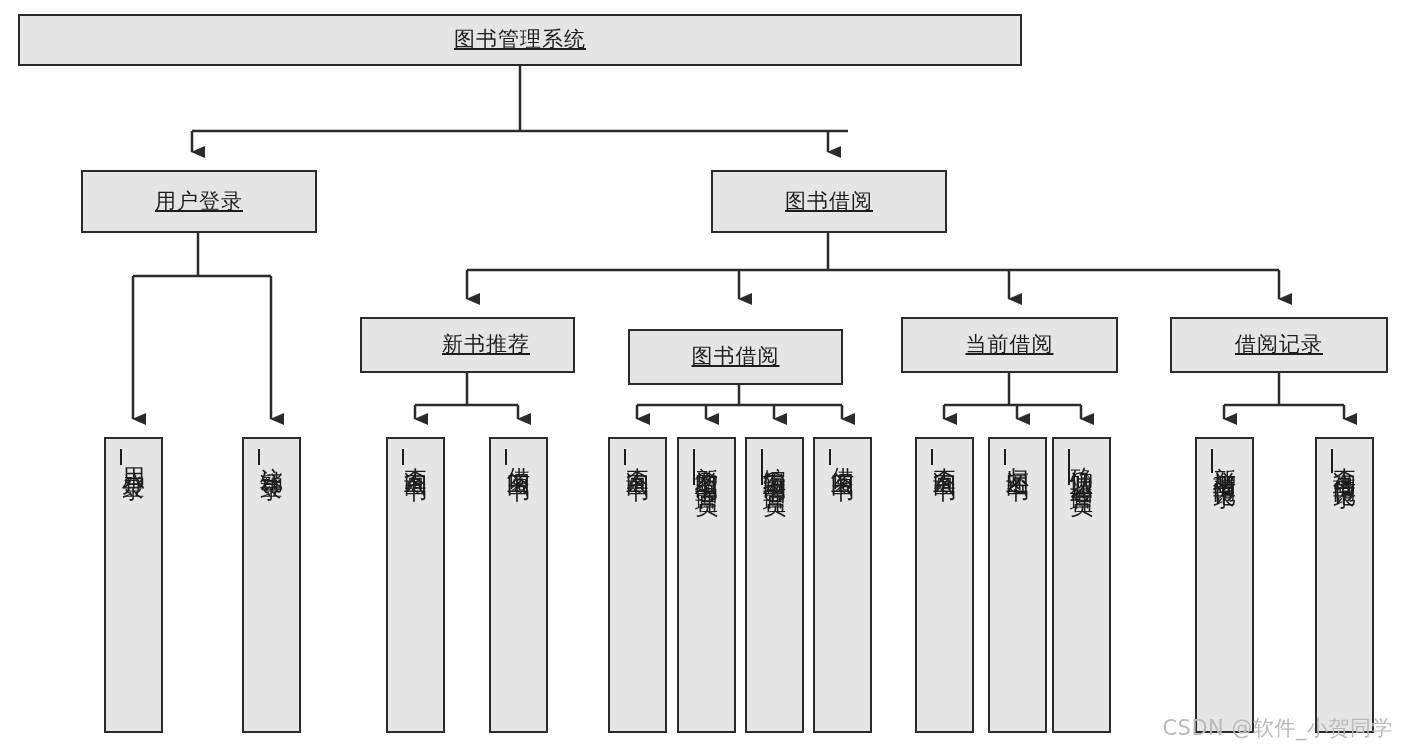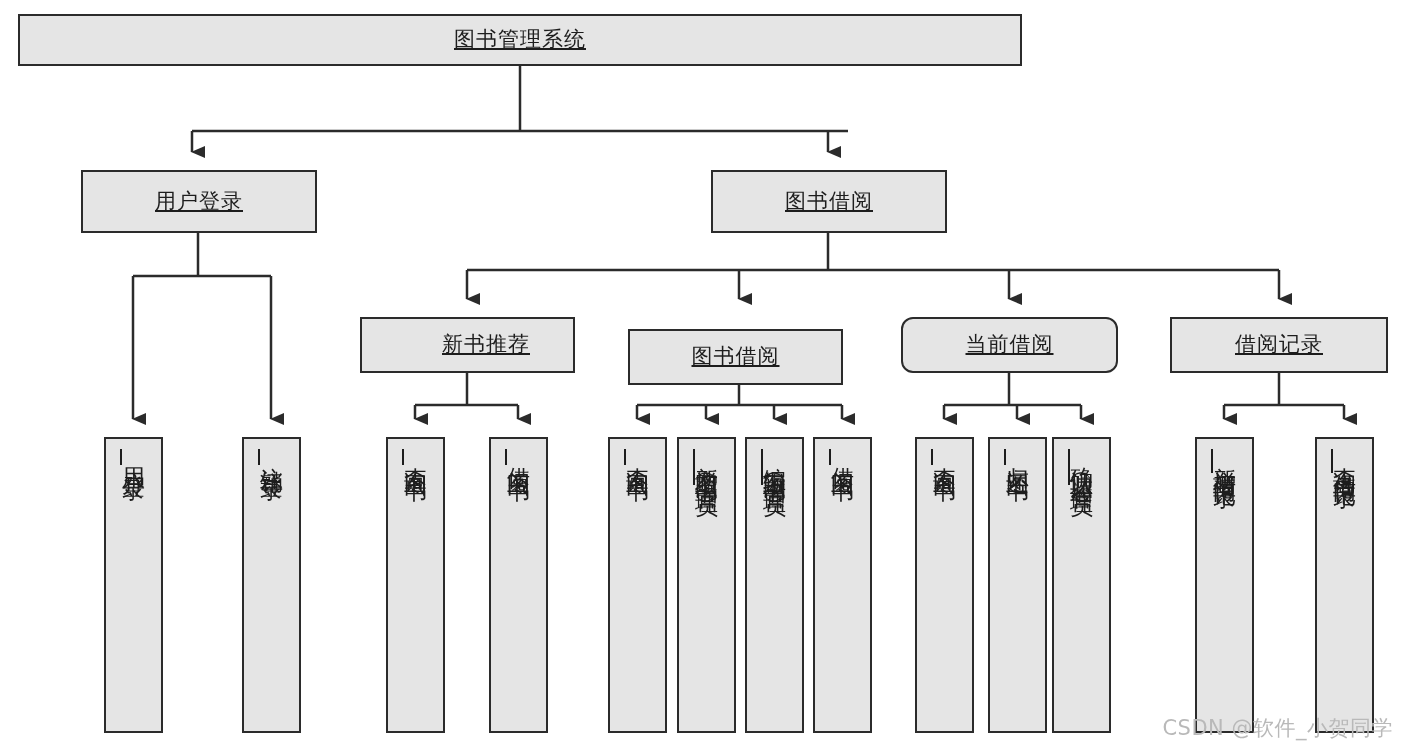--- a/index.html
+++ b/index.html
@@ -123,21 +123,21 @@
 <div class="node h" style="left:711px;top:170px;width:236px;height:63px;">
   <span class="lbl">图书借阅</span>
 </div>
 
 <div class="node h" style="left:360px;top:317px;width:215px;height:56px;padding-left:37px;">
   <span class="lbl">新书推荐</span>
 </div>
 <div class="node h" style="left:628px;top:317px;width:215px;height:56px;margin-top:12px;">
   <span class="lbl">图书借阅</span>
 </div>
-<div class="node h" style="left:901px;top:317px;width:217px;height:56px;border-radius:12px;">
+<div class="node h" style="left:901px;top:317px;width:217px;height:56px;">
   <span class="lbl">当前借阅</span>
 </div>
 <div class="node h" style="left:1170px;top:317px;width:218px;height:56px;">
   <span class="lbl">借阅记录</span>
 </div>
 
 <div class="node v" style="left:104px;top:437px;width:59px;height:296px;">
   <span class="lbl">用户登录</span>
 </div>
 <div class="node v" style="left:242px;top:437px;width:59px;height:296px;">

